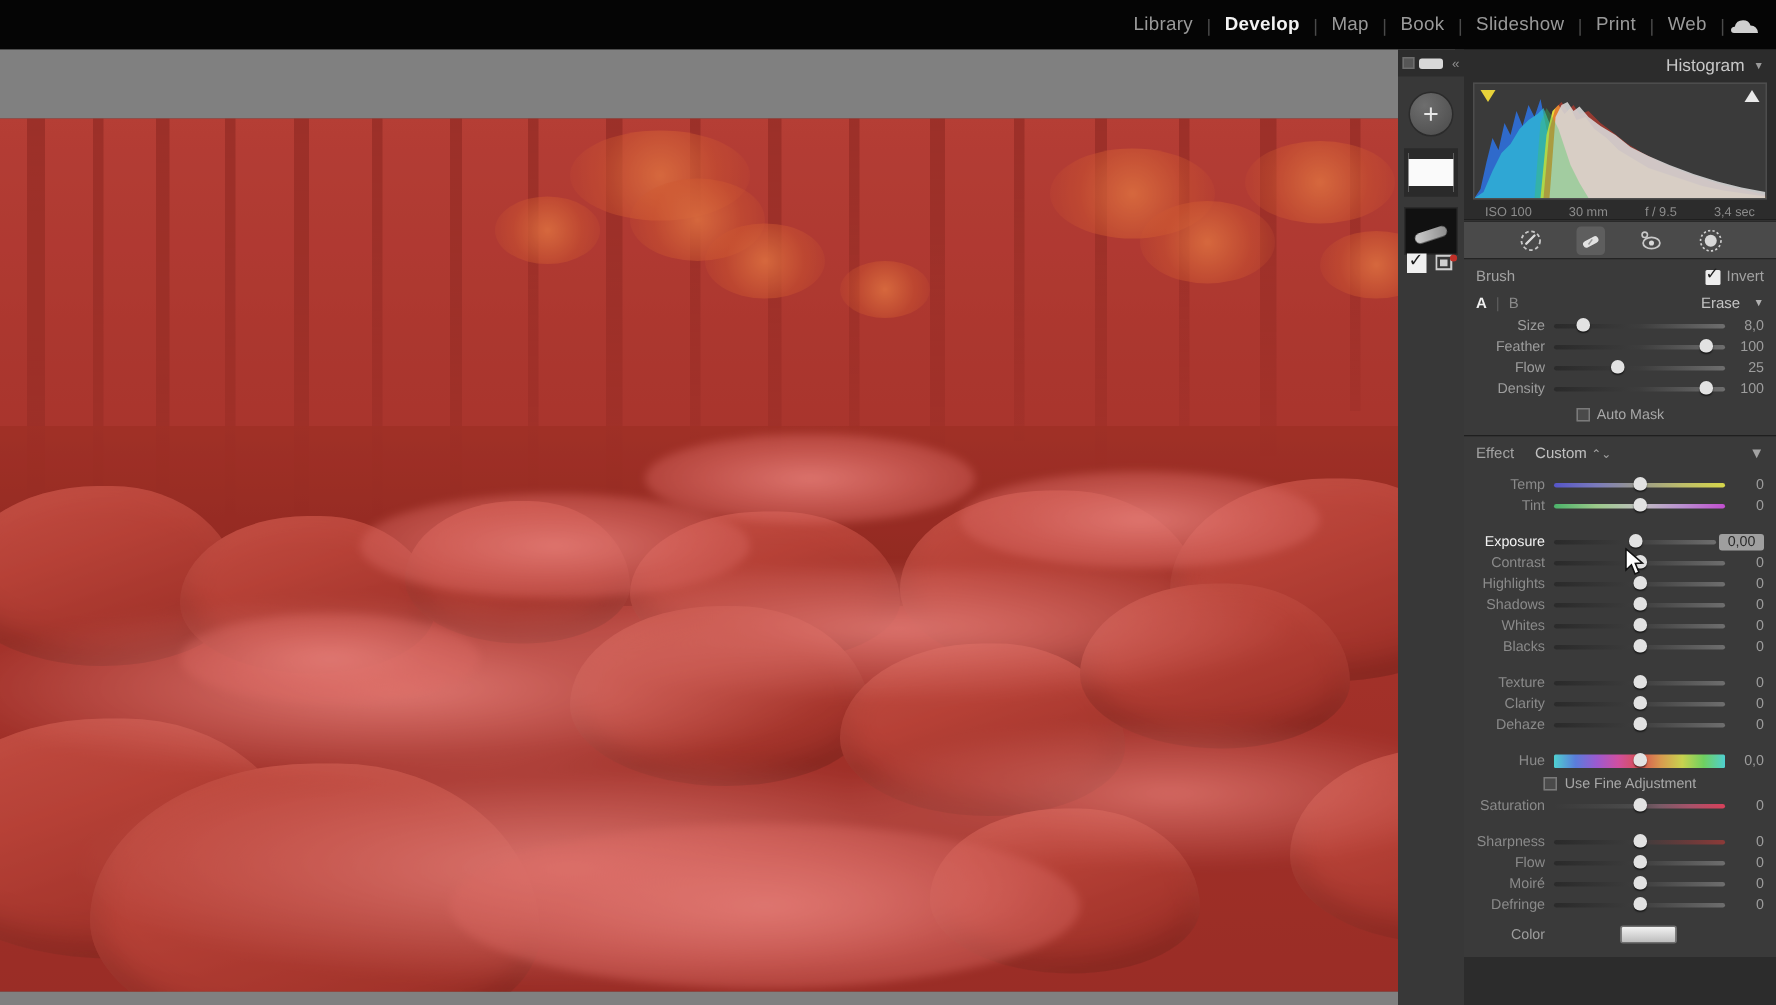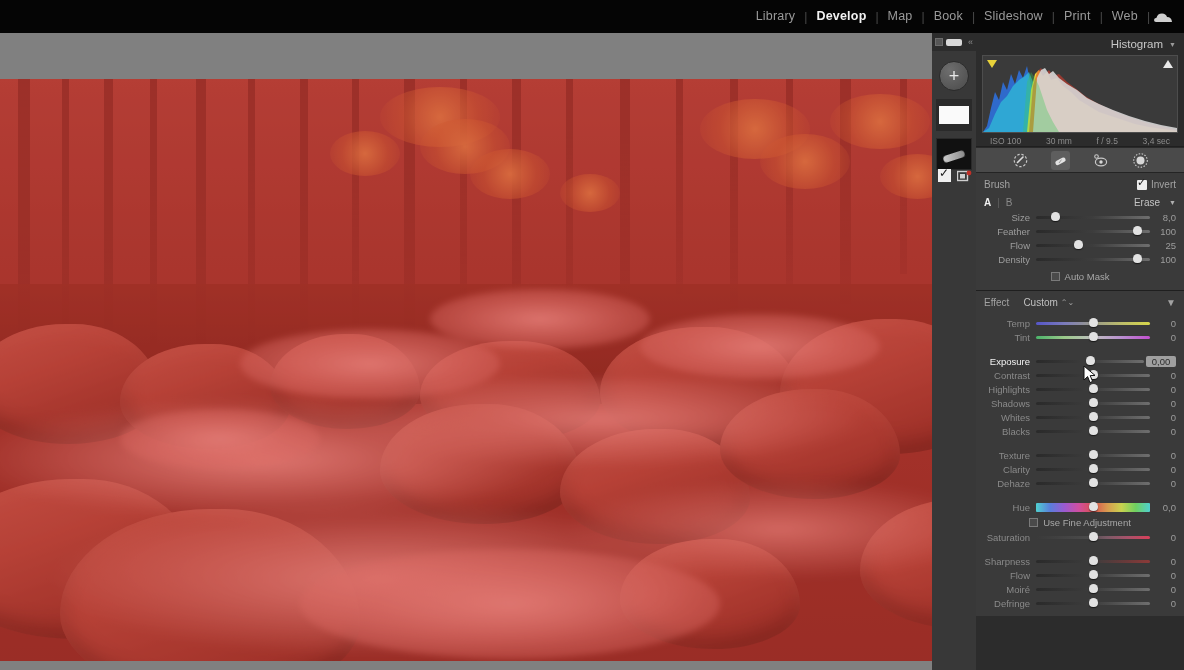--- a/index.html
+++ b/index.html
@@ -634,20 +634,24 @@
         <span class="val">0</span>
       </div>
       <div class="srow">
         <span class="lbl dim">Defringe</span>
         <span class="track plain">
           <span class="knob" style="left:50%"></span>
         </span>
         <span class="val">0</span>
       </div>
 
+      <div class="color-row">
+        <span class="lbl">Color</span>
+        <span class="color-swatch"></span>
+      </div>
     </div>
   </div>
 
   <span class="cursor">
     <svg width="14" height="20" viewBox="0 0 14 20">
       <path d="M1 1 L1 15 L4.6 11.6 L7 17.6 L9.6 16.4 L7.2 10.6 L12 10.4 Z" fill="#fff" stroke="#111" stroke-width="1"></path>
     </svg>
   </span>
 
 </div>

